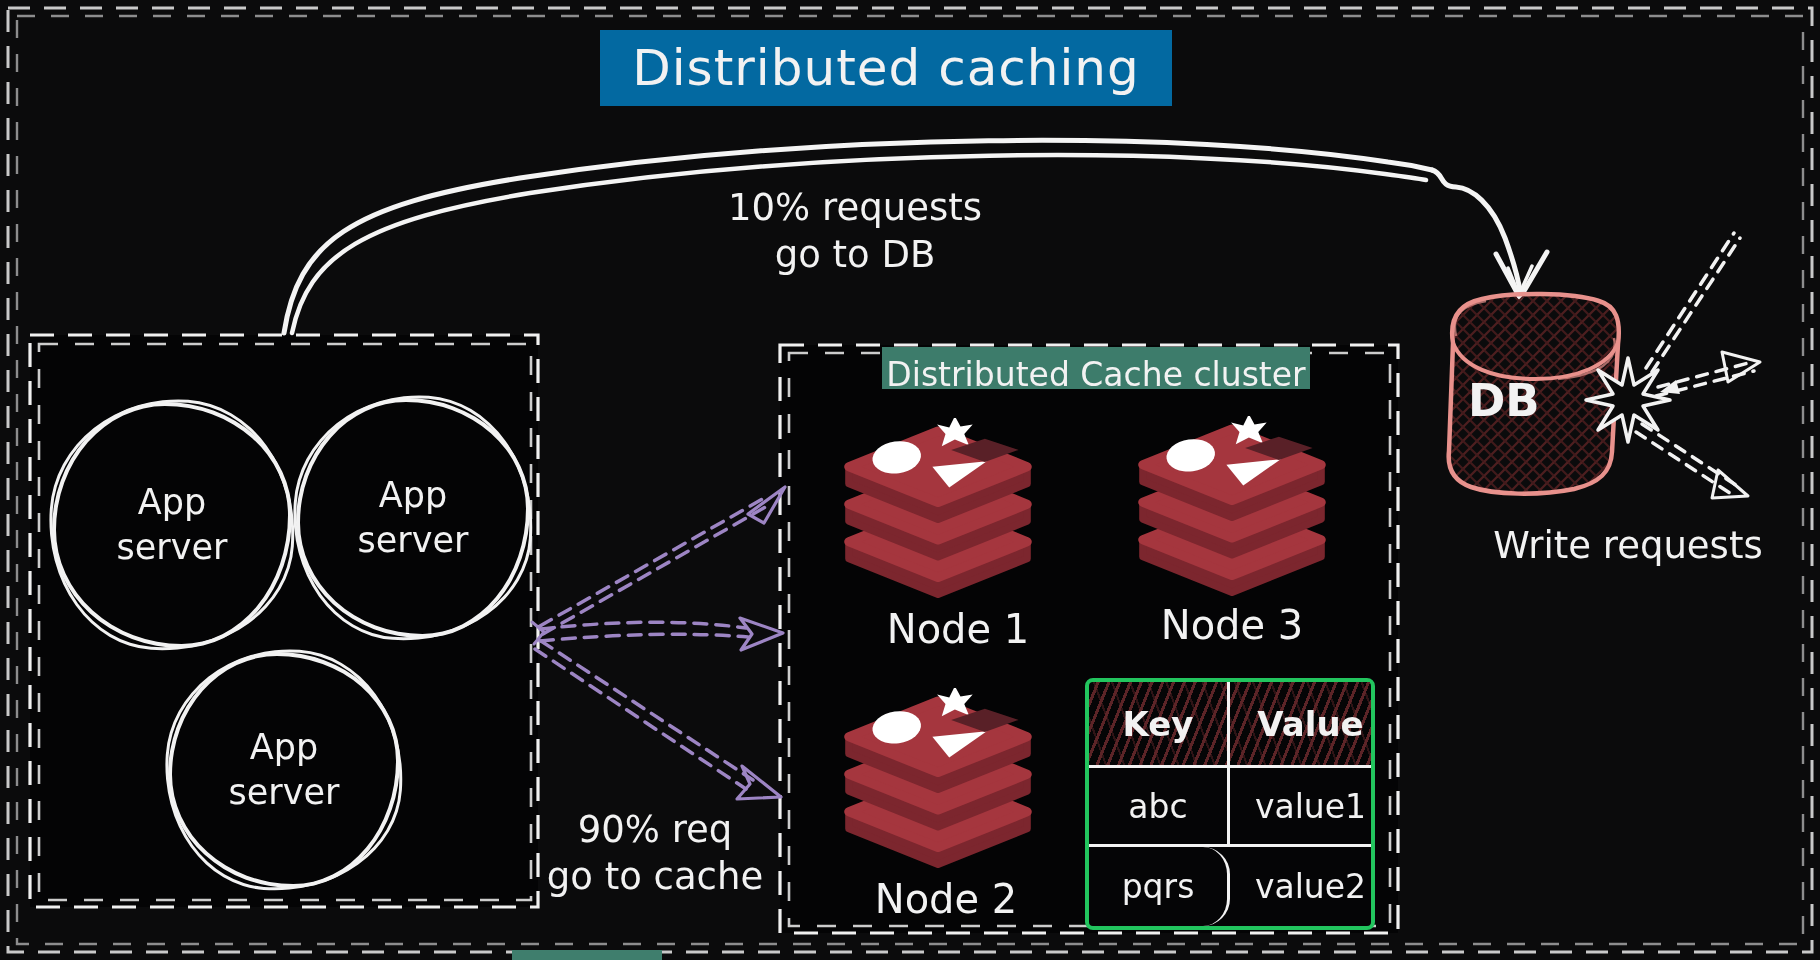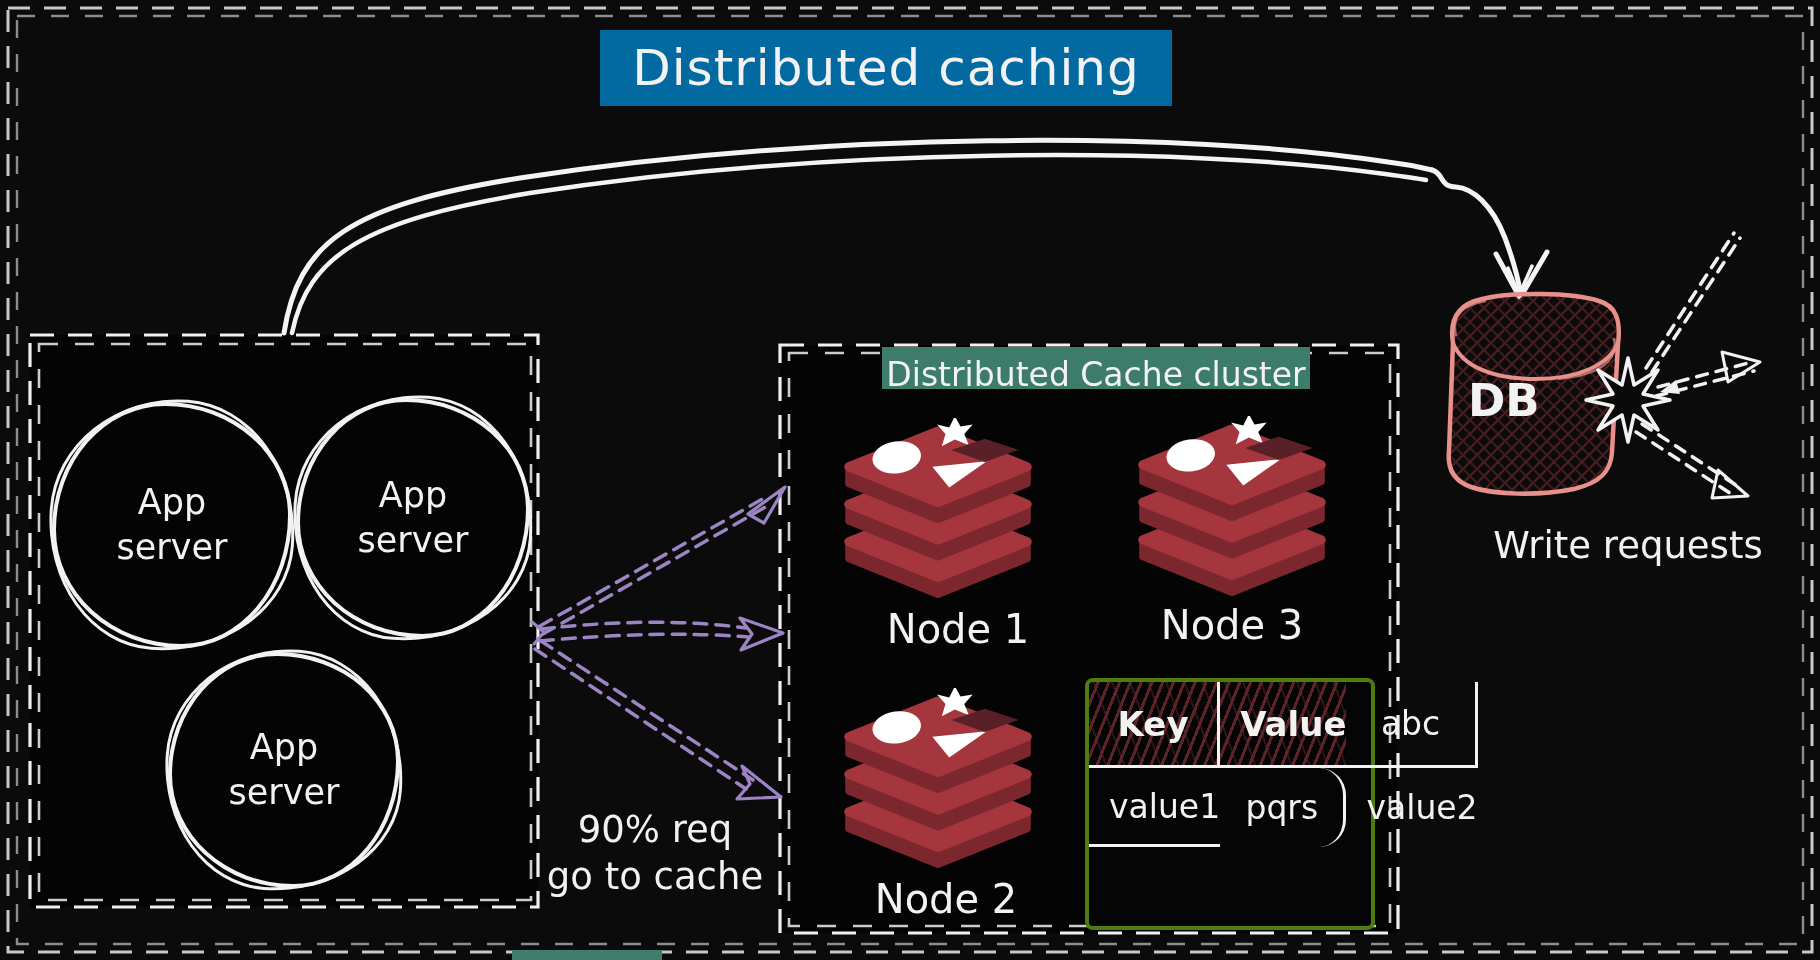--- a/index.html
+++ b/index.html
@@ -13,22 +13,22 @@
          background:#0369a1;font-size:50px;letter-spacing:1px;}
   .cluster-label{left:882px;top:347px;width:428px;height:42px;line-height:56px;text-align:center;
          background:#3d7c6b;font-size:33px;}
   .flow-text{white-space:pre-line;text-align:center;font-size:37px;line-height:1.28;}
   .node-label{width:220px;text-align:center;font-size:40px;}
   .circle{border:4px solid #f2f2f2;border-radius:47% 53% 46% 54% / 52% 46% 54% 48%;
           display:flex;align-items:center;justify-content:center;text-align:center;
           font-size:35px;line-height:1.3;background:#040405;}
   .circle::before{content:"";position:absolute;inset:-7px;border:3px solid #f2f2f2;
           border-radius:53% 47% 55% 45% / 47% 55% 45% 53%;transform:rotate(4deg);}
-  .kv-table{left:1085px;top:678px;width:282px;height:244px;border:4px solid #4d7c0f;
-          border-radius:8px;display:grid;grid-template-columns:1fr 1fr 1fr;
+  .kv-table{left:1085px;top:678px;width:282px;height:244px;border:4px solid #22c55e;
+          border-radius:8px;display:grid;grid-template-columns:1fr 1fr;
           grid-template-rows:86px 1fr 1fr;background:#050506;}
   .kv-cell{display:flex;align-items:center;justify-content:center;font-size:33px;
           border-right:3px solid #f3f3f3;border-bottom:3px solid #f3f3f3;}
   .kv-cell.last-col{border-right:none;padding-left:20px;}
   .kv-cell.last-row{border-bottom:none;border-radius:27px;}
   .kv-head{font-weight:bold;font-size:34px;
      background:
        repeating-linear-gradient(112deg, rgba(0,0,0,0) 0 7px, #5c2427 7px 10px),
        repeating-linear-gradient(70deg, rgba(0,0,0,0) 0 15px, rgba(82,32,35,.55) 15px 17px);}
   .db-label{left:1468px;top:374px;width:134px;height:54px;line-height:54px;text-align:left;
@@ -169,17 +169,19 @@
     <div class="kv-cell kv-head last-col">Value</div>
     <div class="kv-cell">abc</div>
     <div class="kv-cell last-col">value1</div>
     <div class="kv-cell last-row">pqrs</div>
     <div class="kv-cell last-col last-row">value2</div>
   </div>
 
   <div class="abs z2 db-label">DB</div>
   <div class="abs z2 write-label">Write requests</div>
 
+  <div class="abs z2 flow-text" style="left:655px;top:184px;width:400px;">10% requests
+go to DB</div>
   <div class="abs z2 flow-text" style="left:495px;top:806px;width:320px;">90% req
 go to cache</div>
 
   <div class="abs z2 teal-strip"></div>
 </div>
 
 </body></html>

